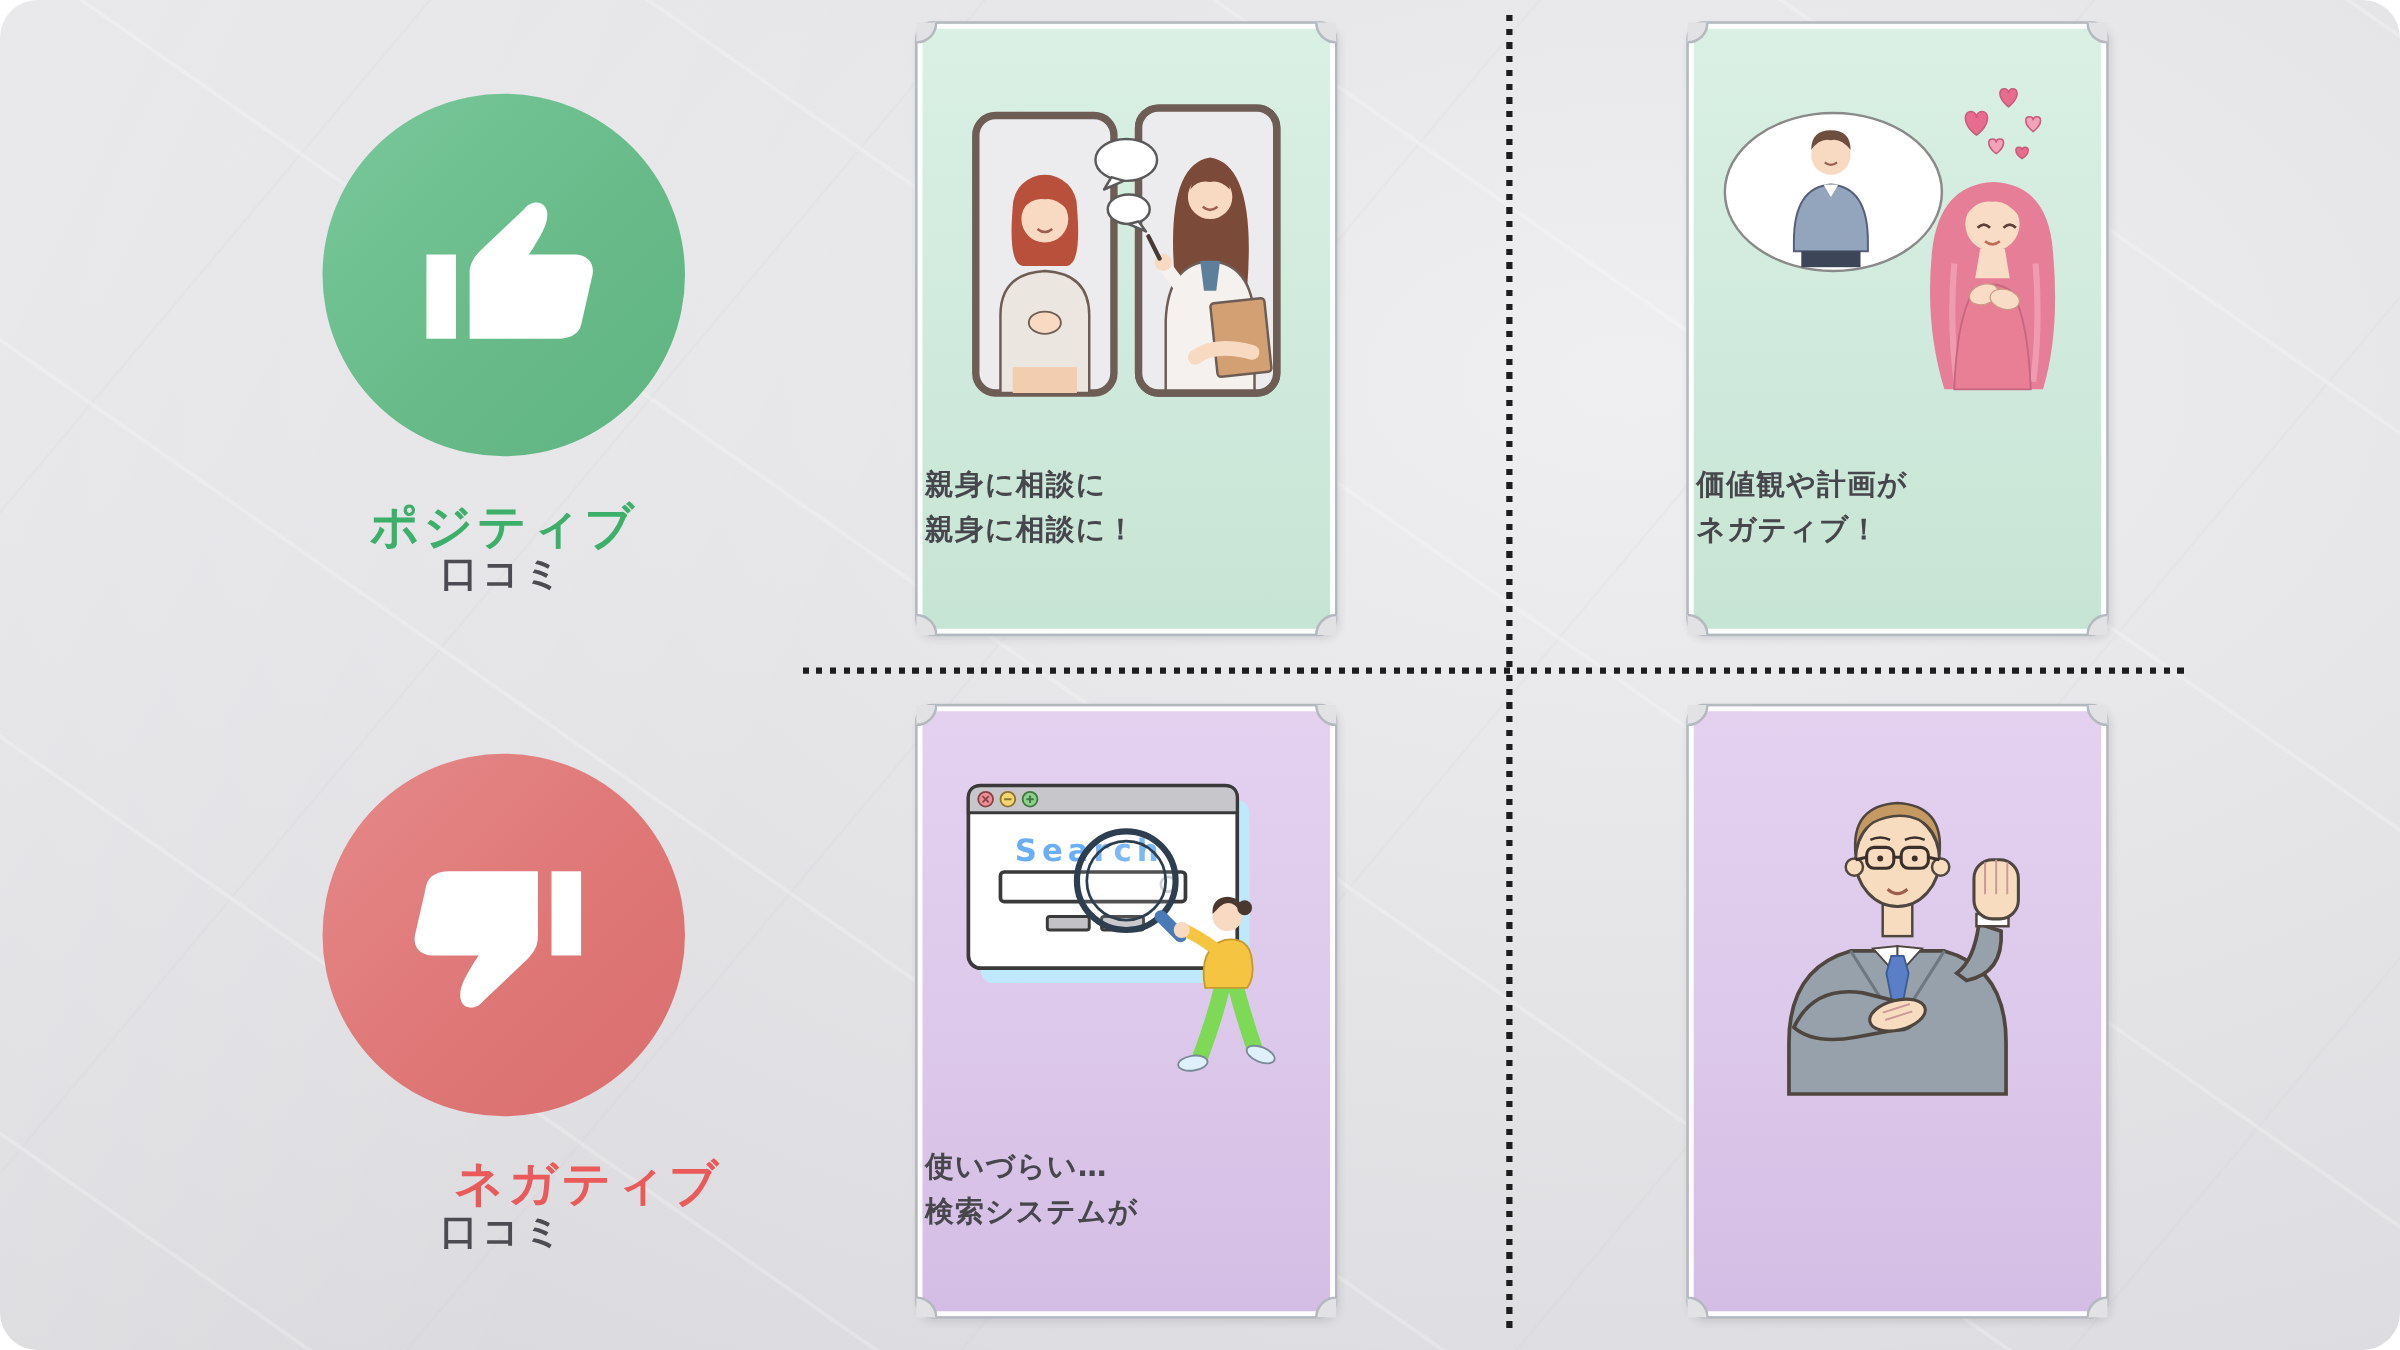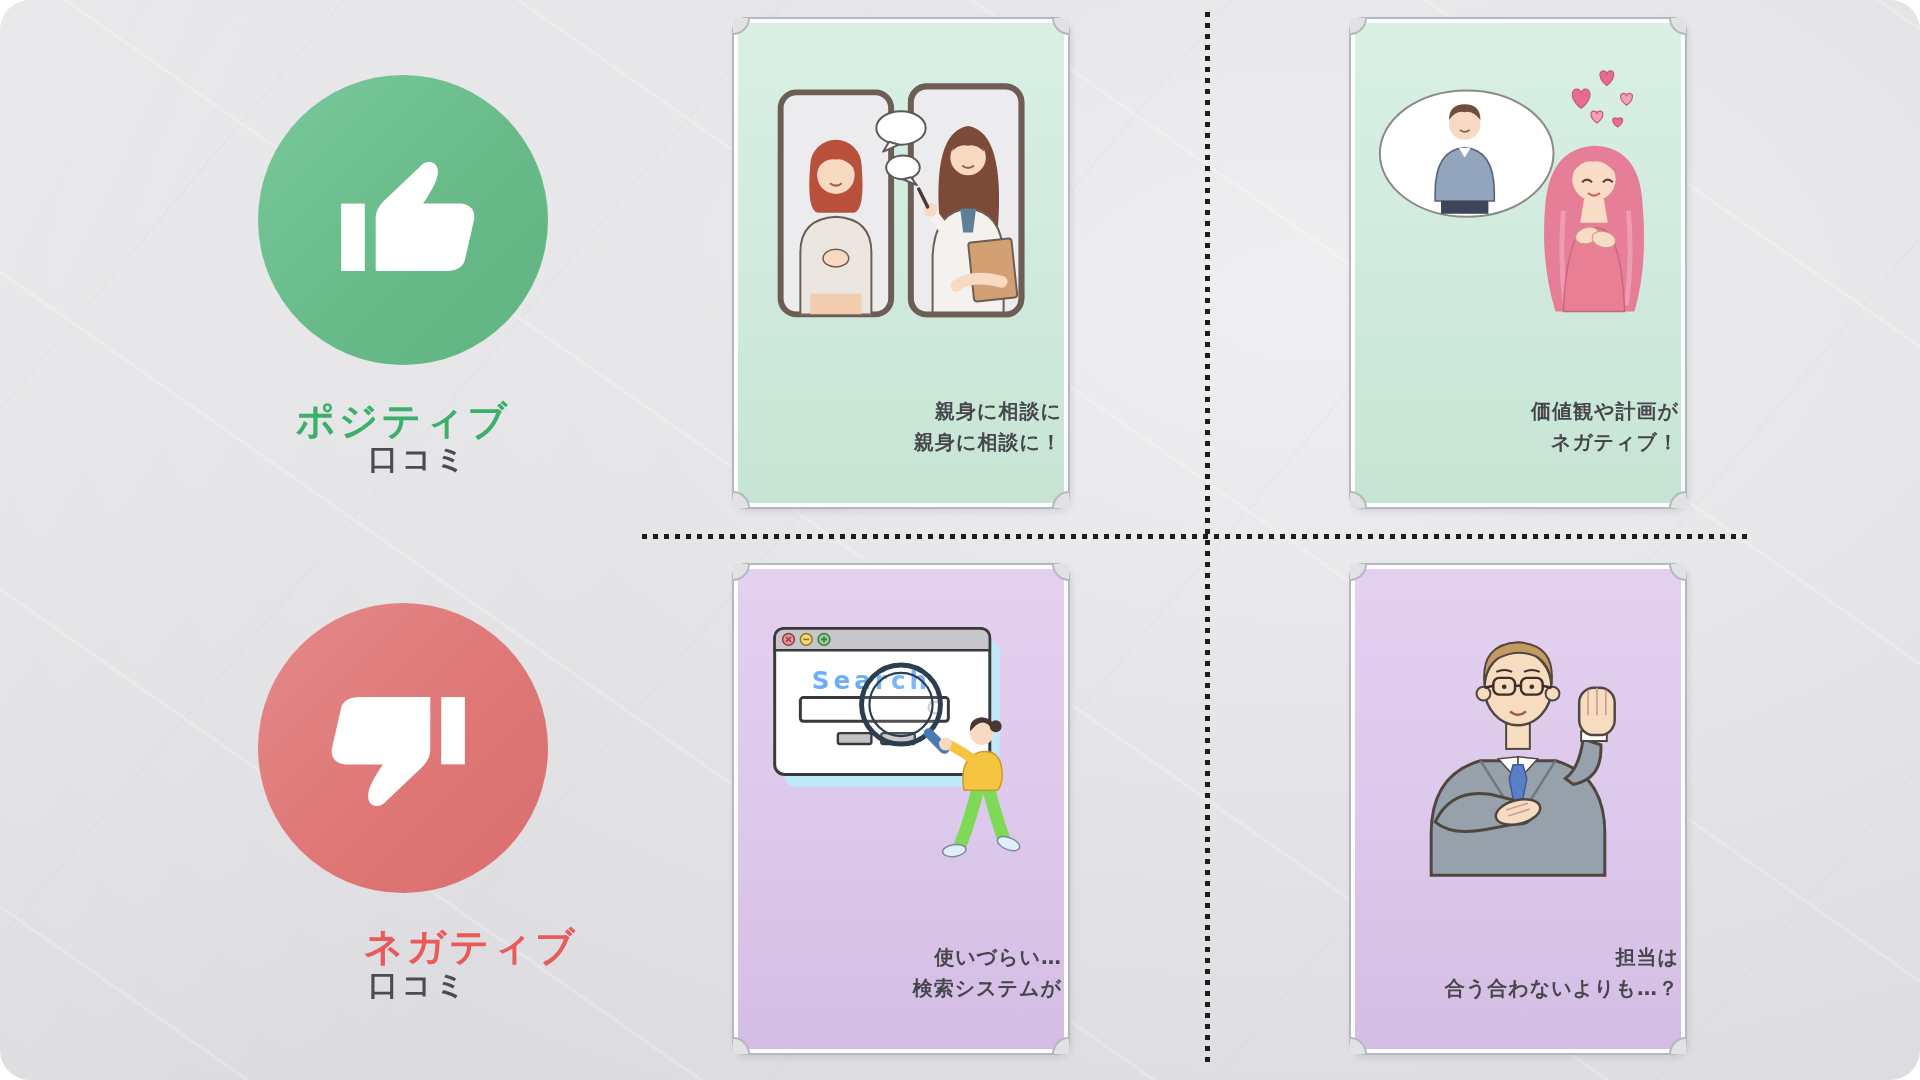--- a/index.html
+++ b/index.html
@@ -18,21 +18,21 @@
       repeating-linear-gradient(-50deg, rgba(255,255,255,0) 0 200px, rgba(200,200,205,0.25) 201px 202px, rgba(255,255,255,0) 203px 340px);
   }
   
   .circle{position:absolute;width:290px;height:290px;border-radius:50%;display:flex;align-items:center;justify-content:center;}
   .circle.pos{left:258px;top:75px;background:linear-gradient(135deg,#79c89c 0%,#68bb89 55%,#5fb481 100%);}
   .circle.neg{left:258px;top:603px;background:linear-gradient(135deg,#e58989 0%,#df7777 55%,#d96e6e 100%);}
   .circle svg{width:182px;height:182px;}
   .sent-title{position:absolute;left:228px;width:350px;text-align:center;font-weight:800;font-size:39px;letter-spacing:3px;}
   .sent-title.pos{top:394px;color:#3cb06a;}
   .sent-title.neg{top:920px;color:#ea5a5a;text-align:right;}
-  .sent-sub{position:absolute;left:244px;width:350px;text-align:center;font-weight:800;font-size:29px;letter-spacing:4px;color:#4b4b51;}
+  .sent-sub{position:absolute;left:228px;width:350px;text-align:center;font-weight:800;font-size:29px;letter-spacing:4px;color:#4b4b51;}
   .sent-sub.pos{top:440px;}
   .sent-sub.neg{top:966px;}
   
   .divider-v{position:absolute;left:1205px;top:12px;width:5px;height:1056px;
     background:repeating-linear-gradient(to bottom,#1d1d1d 0 5px,rgba(0,0,0,0) 5px 11px);}
   .divider-h{position:absolute;left:642px;top:534px;width:1108px;height:5px;
     background:repeating-linear-gradient(to right,#1d1d1d 0 5px,rgba(0,0,0,0) 5px 11px);}
   
   .card{position:absolute;width:334px;height:488px;border-radius:14px;border:2px solid #b4b8bf;
     box-shadow:inset 0 0 0 4px rgba(255,255,255,0.95), 2px 3px 6px rgba(70,70,80,0.12);}
@@ -41,21 +41,21 @@
   .card.c1{left:732px;top:17px;}
   .card.c2{left:1349px;top:17px;}
   .card.c3{left:732px;top:563px;}
   .card.c4{left:1349px;top:563px;}
   .notch{position:absolute;width:15px;height:15px;background:#e2e2e5;}
   .notch.tl{top:-1px;left:-1px;border-bottom-right-radius:100%;border-right:2px solid #b4b8bf;border-bottom:2px solid #b4b8bf;}
   .notch.tr{top:-1px;right:-1px;border-bottom-left-radius:100%;border-left:2px solid #b4b8bf;border-bottom:2px solid #b4b8bf;}
   .notch.bl{bottom:-1px;left:-1px;border-top-right-radius:100%;border-right:2px solid #b4b8bf;border-top:2px solid #b4b8bf;}
   .notch.br{bottom:-1px;right:-1px;border-top-left-radius:100%;border-left:2px solid #b4b8bf;border-top:2px solid #b4b8bf;}
   .illu{position:absolute;left:0;right:0;top:22px;height:310px;display:flex;align-items:center;justify-content:center;}
-  .caption{position:absolute;left:6px;right:6px;top:352px;text-align:right;font-weight:800;font-size:20px;line-height:1.55;color:#46464c;letter-spacing:1px;margin-top:25px;}
+  .caption{position:absolute;left:6px;right:6px;top:352px;text-align:left;font-weight:800;font-size:23px;line-height:1.55;color:#46464c;letter-spacing:1px;}
   .caption span{display:block;}
 </style>
 </head>
 <body>
 
 <div class="canvas">
   <div class="texture"></div>
 
   <div class="divider-v"></div>
   <div class="divider-h"></div>
@@ -261,18 +261,14 @@
           <rect x="125" y="70" width="22" height="17" rx="6" fill="none" stroke="#3a2f2a" stroke-width="2.5"></rect>
           <rect x="153" y="70" width="22" height="17" rx="6" fill="none" stroke="#3a2f2a" stroke-width="2.5"></rect>
           <path d="M147,78 L153,78 M125,78 L116,80 M175,78 L184,80" stroke="#3a2f2a" stroke-width="2.5"></path>
           <circle cx="136" cy="79" r="2.4" fill="#3a2f2a"></circle>
           <circle cx="164" cy="79" r="2.4" fill="#3a2f2a"></circle>
           <path d="M128,64 q8,-4 16,0 M156,64 q8,-4 16,0" stroke="#3a2f2a" stroke-width="2" fill="none"></path>
           <path d="M142,104 q8,7 16,0" stroke="#9c5f4e" stroke-width="2.5" fill="none"></path>
         </g>
       </svg>
     </div>
-    <div class="caption">
-      <span>担当は</span>
-      <span>合う合わないよりも…？</span>
-    </div>
   </div>
 </div>
 
 </body></html>

